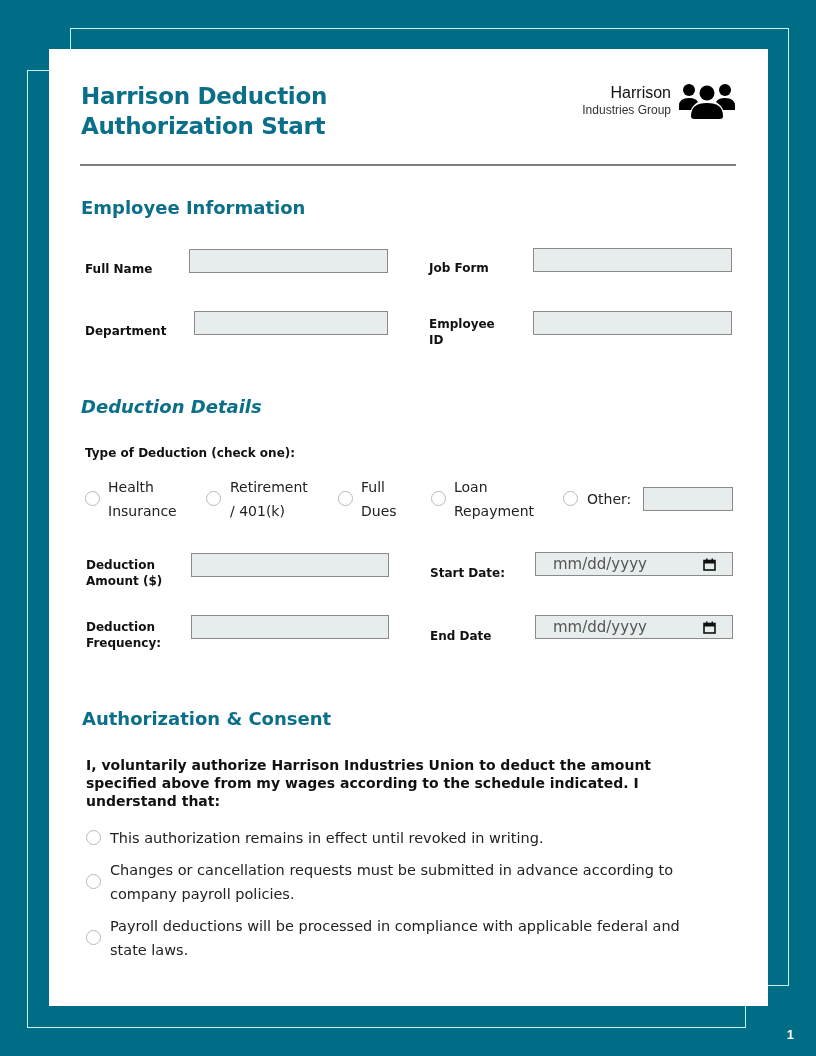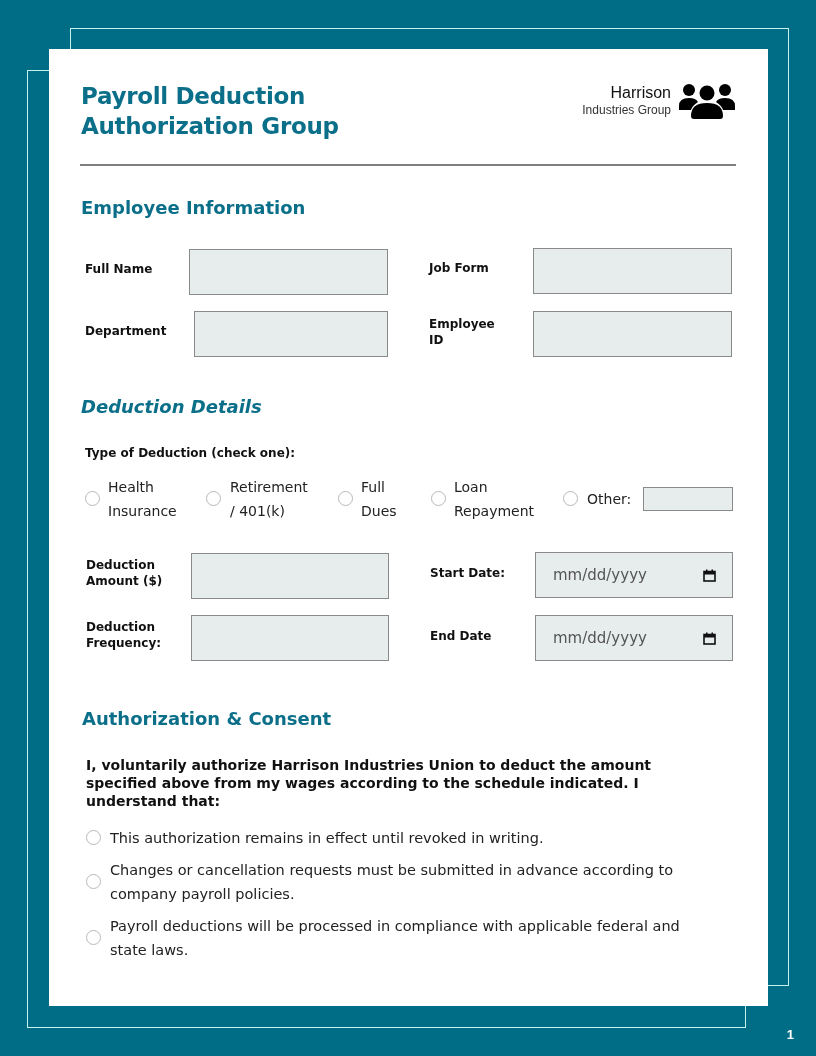--- a/index.html
+++ b/index.html
@@ -41,21 +41,21 @@
   .divider {
     position: absolute; left: 31px; top: 115px; width: 656px; height: 2px; background: #7f7f7f;
   }
   .section-title {
     position: absolute; color: #0b6f8a; font-size: 18px; font-weight: bold;
   }
   .lbl {
     position: absolute; font-size: 12px; font-weight: bold; line-height: 16px; color: #111;
   }
   .field {
-    position: absolute; background: #e7ecec; border: 1px solid #8a8a8a; height: 46px;
+    position: absolute; background: #e7ecec; border: 1px solid #8a8a8a; height: 24px;
   }
   .field.small { height: 24px; }
   .date-field {
     display: flex; align-items: center; justify-content: space-between;
     padding: 0 16px 0 17px; color: #555; font-size: 15px;
     font-family: "DejaVu Sans", sans-serif;
   }
   .radio {
     position: absolute; width: 15px; height: 15px; border-radius: 50%;
     border: 1.5px solid #b9b9b9; background: #fff;
@@ -73,22 +73,22 @@
 </style>
 </head>
 <body>
 
 <div class="frame1"></div>
 <div class="frame2"></div>
 
 <div class="card">
 
   <div class="title">
-    <div>Payroll Deduction</div>
-    <div>Authorization Group</div>
+    <div>Harrison Deduction</div>
+    <div>Authorization Start</div>
   </div>
 
   <div class="logo">
     <div class="logo-text">
       <div class="logo-name">Harrison</div>
       <div class="logo-sub">Industries Group</div>
     </div>
     <svg width="56" height="38" viewBox="0 0 56 38">
       <circle cx="10" cy="8" r="6" fill="#000"></circle>
       <circle cx="46" cy="8" r="6" fill="#000"></circle>

